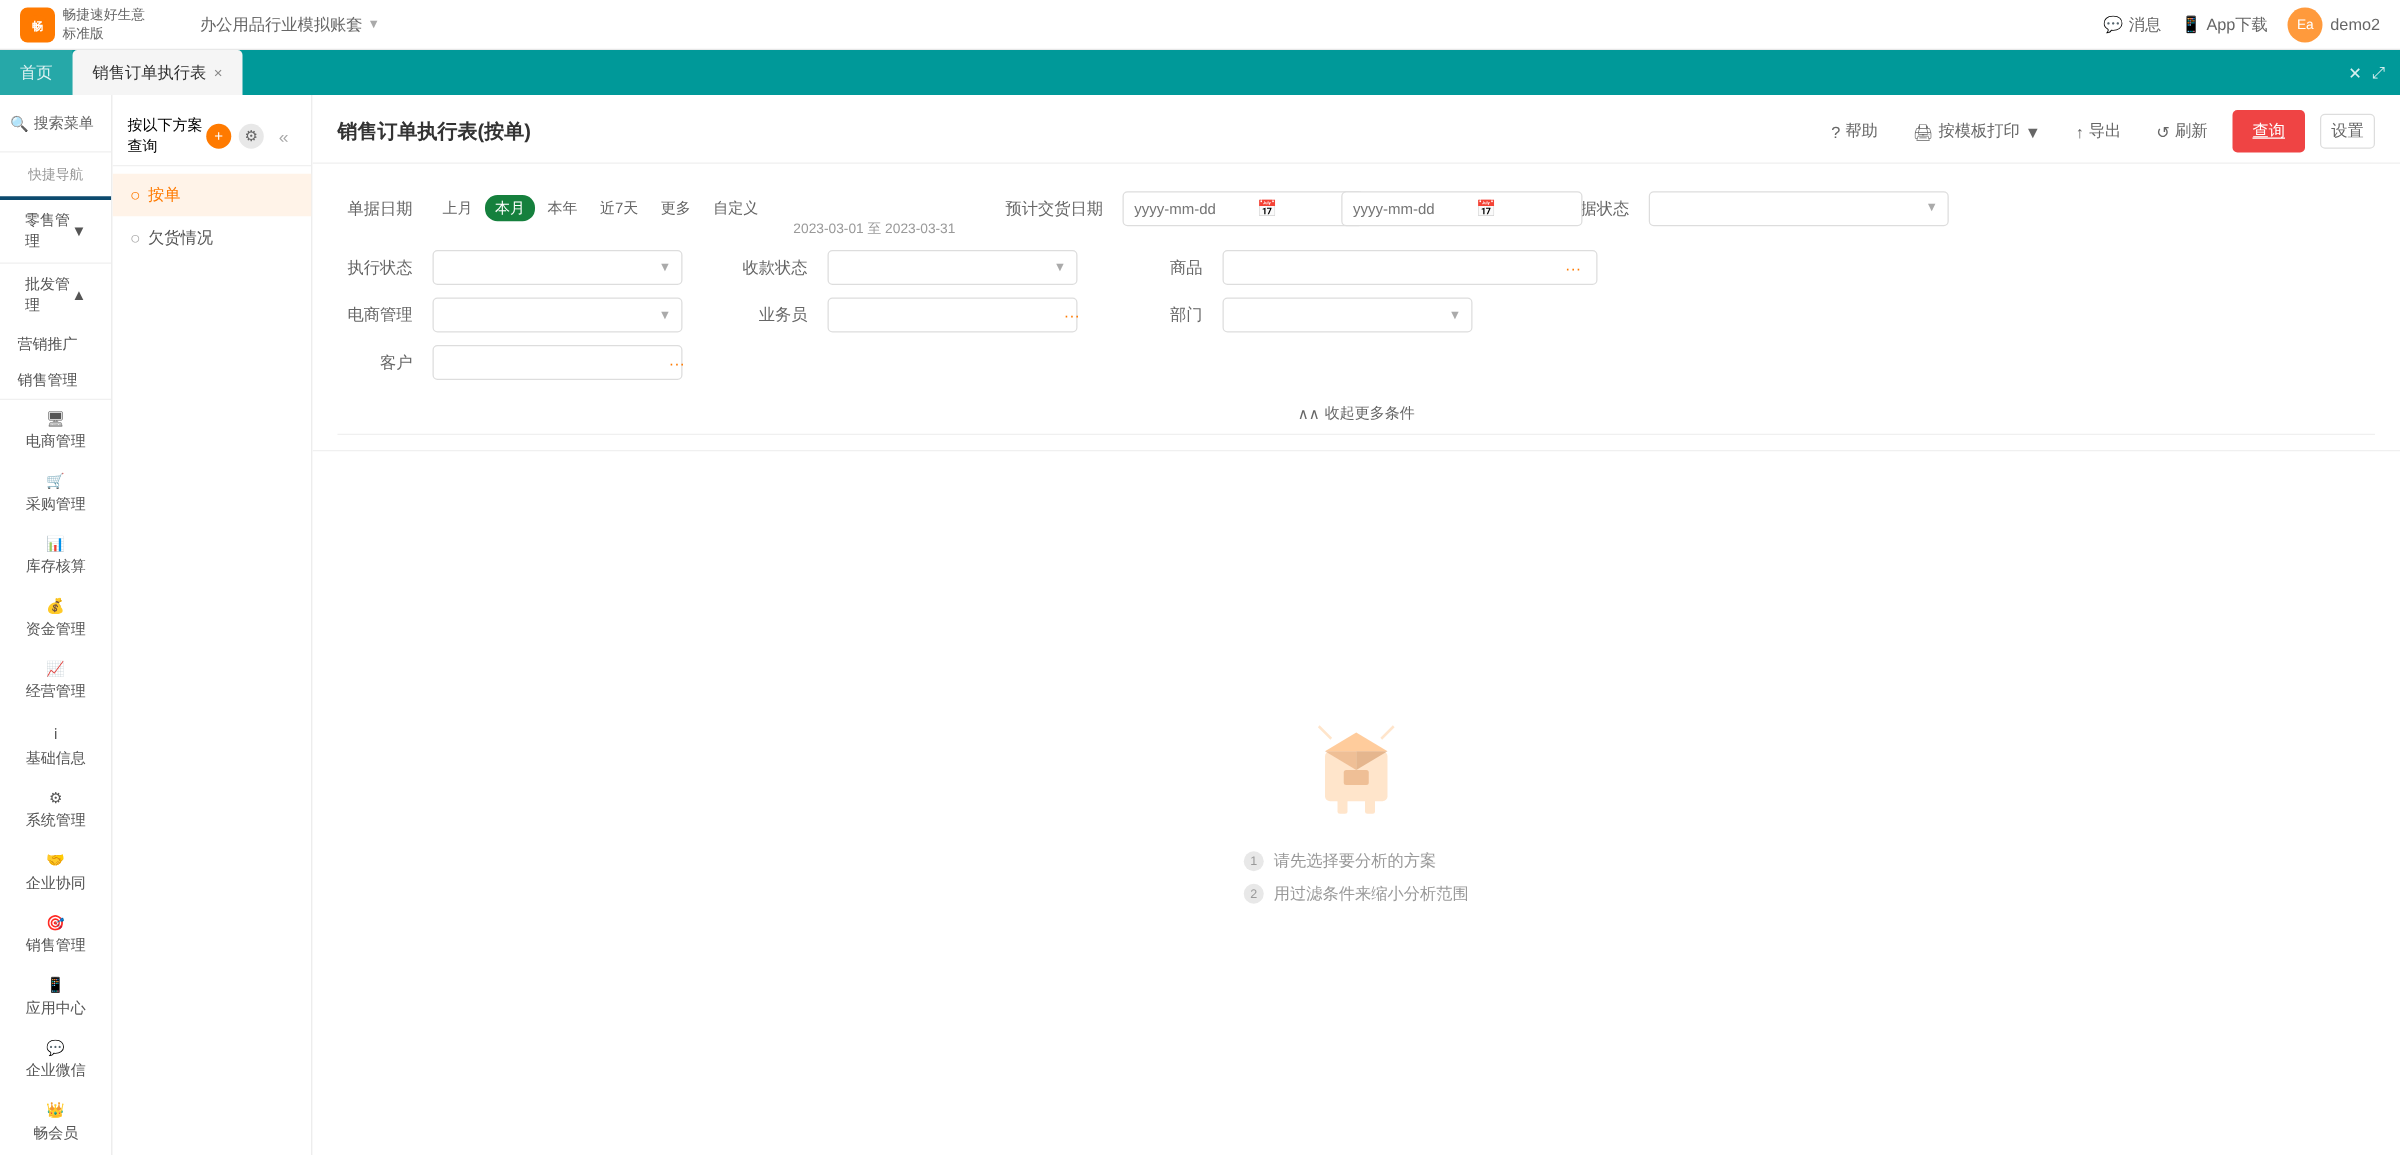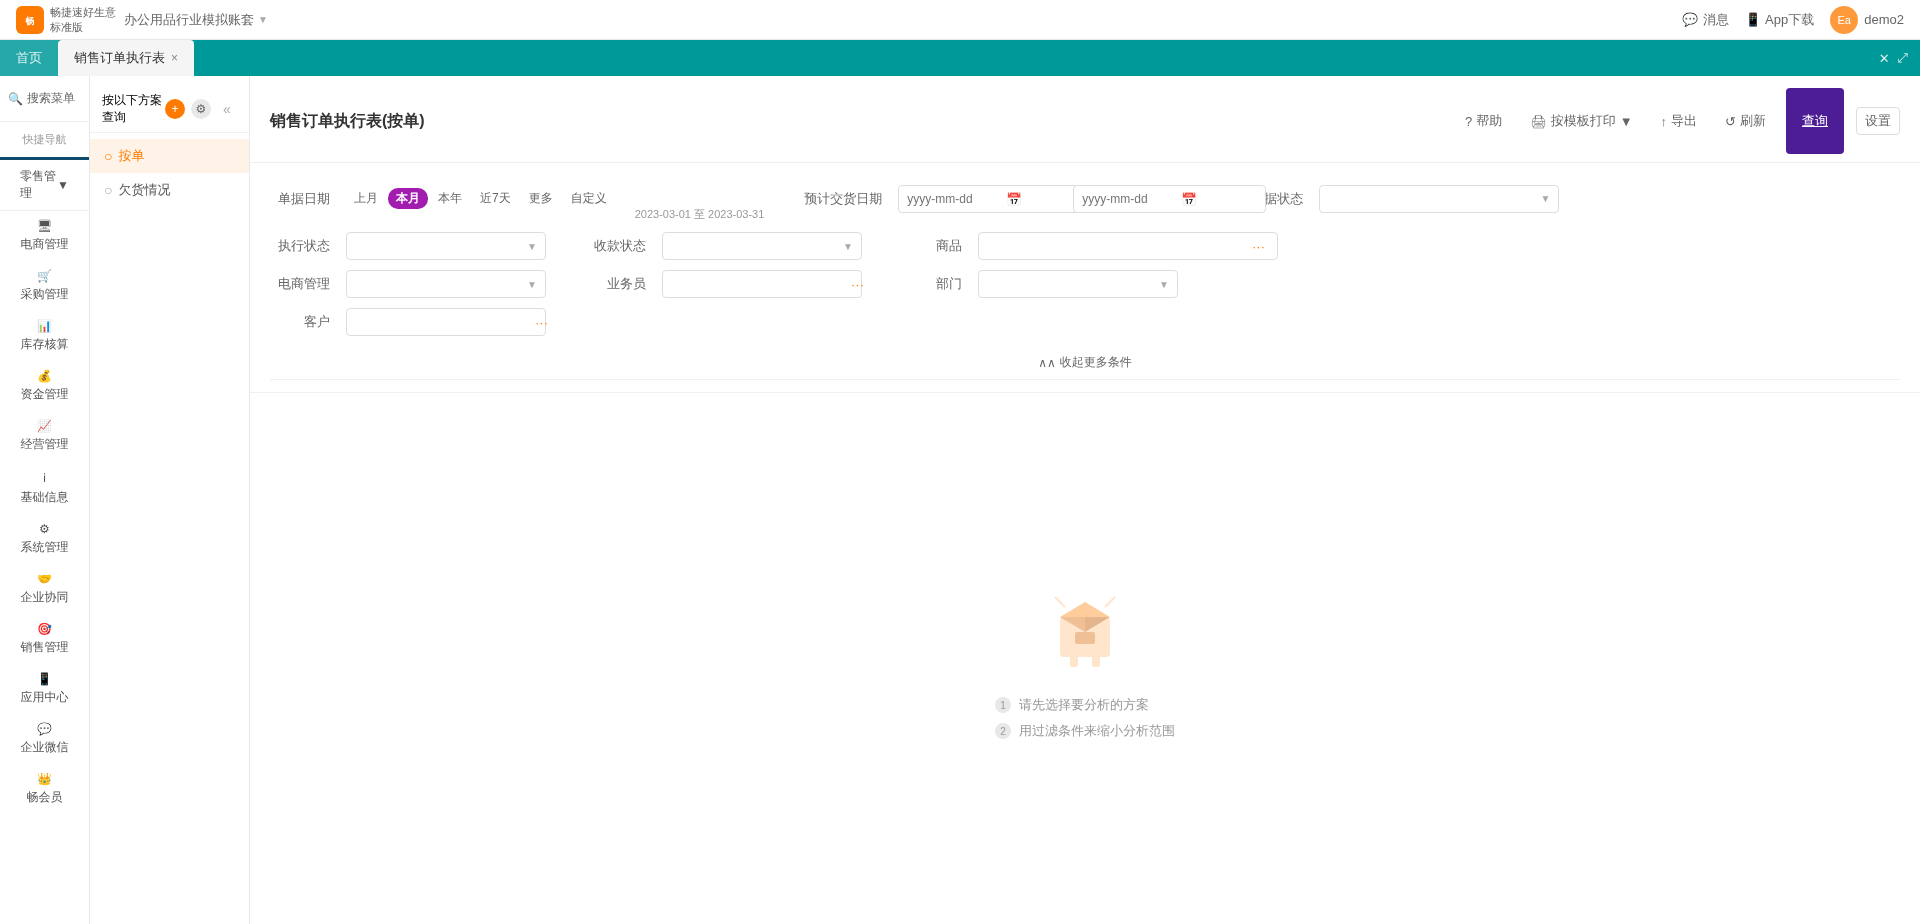--- a/index.html
+++ b/index.html
@@ -42,20 +42,21 @@
       font-size: 11px;
       color: #666;
       line-height: 1.3;
     }
     .breadcrumb-area {
       display: flex;
       align-items: center;
       gap: 4px;
       font-size: 13px;
       color: #666;
+      margin-left: 36px;
     }
     .top-header-right {
       display: flex;
       align-items: center;
       gap: 16px;
     }
     .header-action {
       display: flex;
       align-items: center;
       gap: 4px;
@@ -299,23 +300,23 @@
       gap: 4px;
       font-size: 13px;
       color: #666;
       cursor: pointer;
       background: none;
       border: none;
       padding: 4px 8px;
       border-radius: 4px;
     }
     .page-action-btn.primary {
-      background: #4c1d95;
+      background: #ef4444;
       color: white;
-      padding: 24px 16px;
+      padding: 8px 16px;
       border-radius: 4px;
       text-decoration: underline;
     }
     .page-action-btn.secondary {
       border: 1px solid #ddd;
       color: #666;
     }
 
     
     .filter-area {
@@ -344,24 +345,23 @@
     .date-btn {
       padding: 2px 8px;
       font-size: 12px;
       border: none;
       background: none;
       cursor: pointer;
       color: #666;
       border-radius: 3px;
     }
     .date-btn.active {
-      background: #a21caf;
+      background: #15803d;
       color: white;
       border-radius: 10px;
-      font-weight: bold;
     }
     .date-range {
       font-size: 11px;
       color: #999;
       margin-left: 4px;
       margin-top: 32px;
     }
     .filter-dropdown {
       display: flex;
       align-items: center;
@@ -523,20 +523,28 @@
       </button>
     </div>
     <div class="sidebar-nav-section">
       <div class="sidebar-nav-label">快捷导航</div>
     </div>
     <div class="sidebar-group">
       <div class="sidebar-group-header">
         <span>零售管理</span>
         <span>▼</span>
       </div>
+    </div>
+    <div class="sidebar-group">
+      <div class="sidebar-group-header">
+        <span>批发管理</span>
+        <span>▲</span>
+      </div>
+      <div class="sidebar-group-item">营销推广</div>
+      <div class="sidebar-group-item">销售管理</div>
     </div>
     <div class="sidebar-item">
       <span>🖥</span>
       <span>电商管理</span>
     </div>
     <div class="sidebar-item">
       <span>🛒</span>
       <span>采购管理</span>
     </div>
     <div class="sidebar-item">

